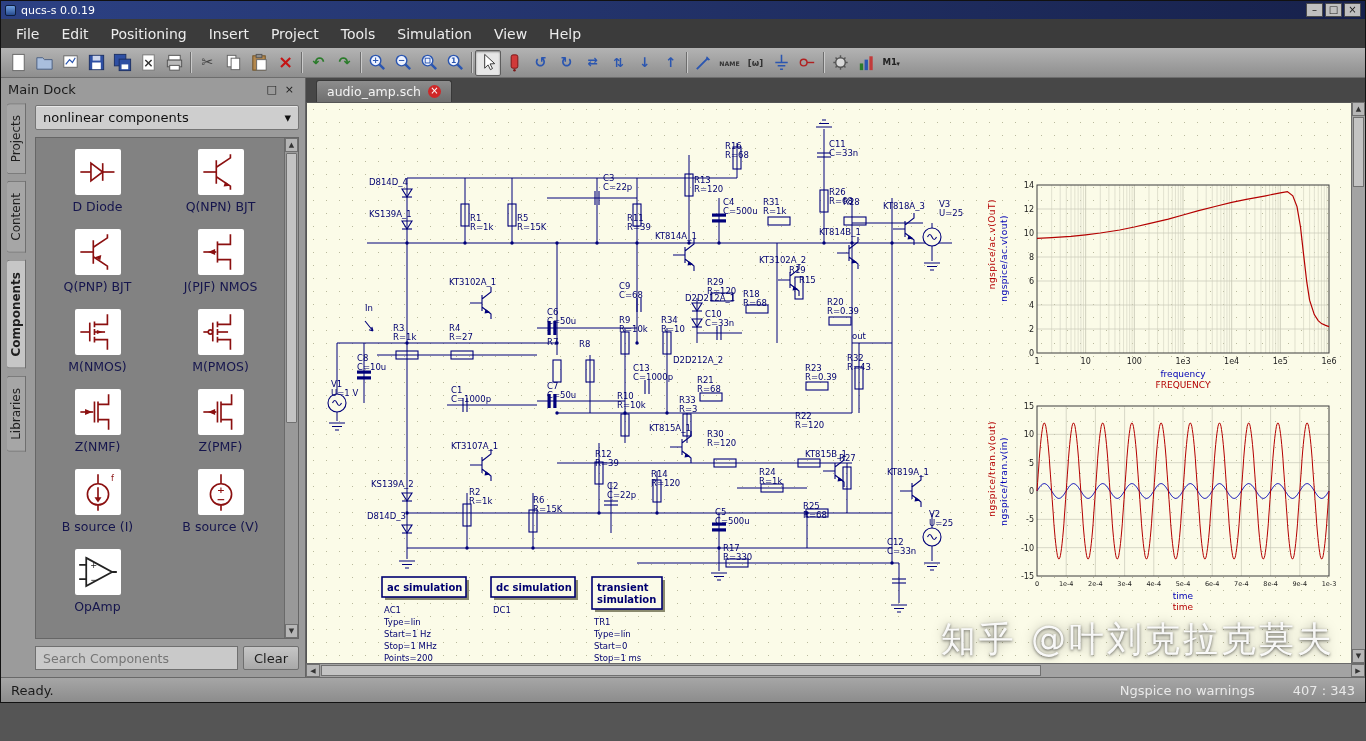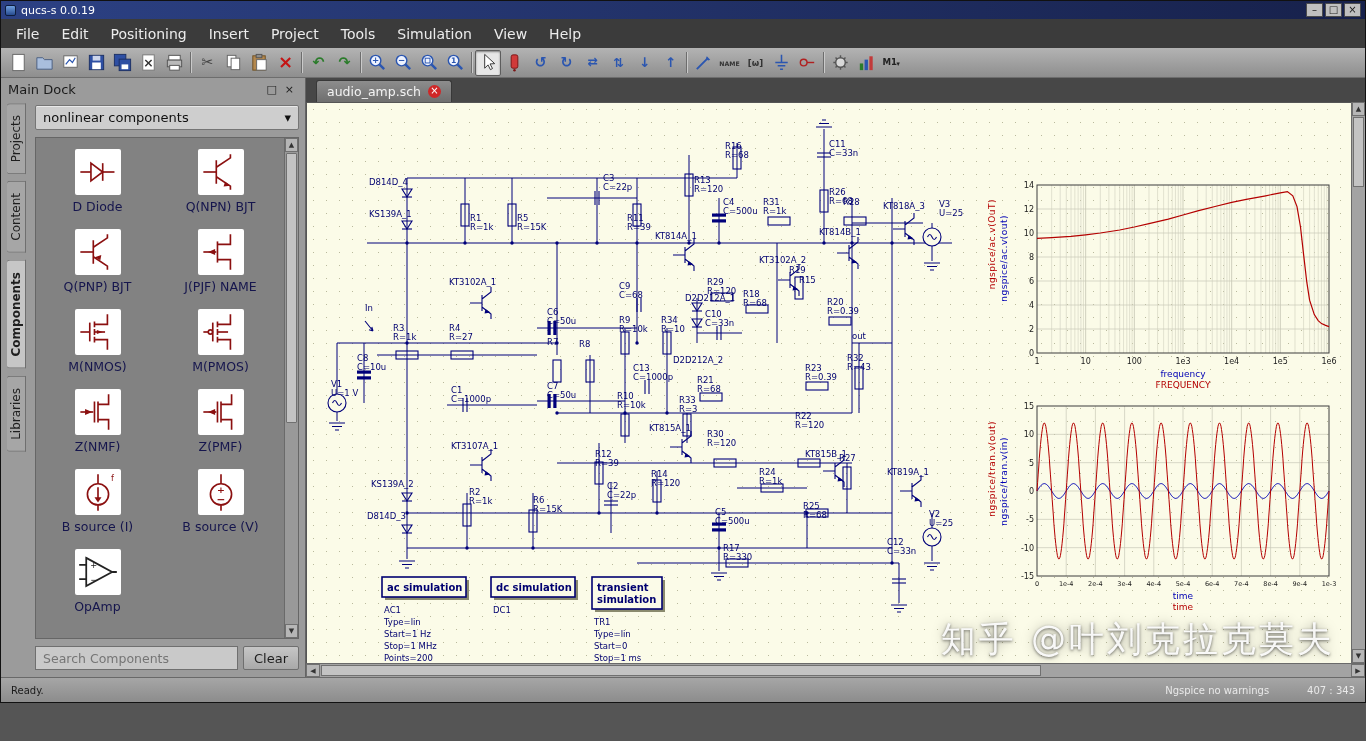--- a/index.html
+++ b/index.html
@@ -51,21 +51,21 @@
   .canvas{position:relative;flex:1;background-color:#fbfbe8;background-image:radial-gradient(circle,#b9b99c 0.8px,transparent 1px);background-size:13px 13px;overflow:hidden;border-left:1px solid #555;border-top:1px solid #555;}
   .vscroll{width:14px;flex:0 0 14px;background:#a3a3a3;border-left:1px solid #6a6a6a;display:flex;flex-direction:column;}
   .vs-arrow{height:14px;flex:0 0 14px;font-size:7px;text-align:center;color:#333;background:#b6b6b6;border:1px solid #707070;line-height:13px;}
   .vs-thumb{flex:0 0 70px;margin:1px;background:#c3c3c3;border:1px solid #707070;}
   .vs-space{flex:1;}
   .hscroll{height:14px;flex:0 0 14px;background:#a3a3a3;border-top:1px solid #6a6a6a;display:flex;}
   .hs-arrow{width:14px;flex:0 0 14px;font-size:7px;text-align:center;color:#333;background:#b6b6b6;border:1px solid #707070;line-height:13px;}
   .hs-thumb{flex:0 0 720px;margin:1px;background:#c3c3c3;border:1px solid #707070;}
   .hs-space{flex:1;}
   
-  .statusbar{height:25px;flex:0 0 25px;background:linear-gradient(#a6a6a6,#8c8c8c);display:flex;align-items:center;justify-content:space-between;padding:0 10px;font-size:10px;color:#1b1b1b;border-top:1px solid #696969;}
+  .statusbar{height:25px;flex:0 0 25px;background:linear-gradient(#a6a6a6,#8c8c8c);display:flex;align-items:center;justify-content:space-between;padding:0 10px;font-size:13px;color:#1b1b1b;border-top:1px solid #696969;}
   .status-right{display:flex;gap:38px;color:#e9e9e9;}
   
   .chart{position:absolute;width:340px;height:220px;}
   .rotlabel{position:absolute;writing-mode:vertical-rl;transform:rotate(180deg);font-size:9px;letter-spacing:0.5px;}
   .watermark{position:absolute;right:16px;bottom:0;font-size:35px;color:rgba(253,253,253,0.95);text-shadow:0 1px 3px rgba(0,0,0,0.55),0 0 12px rgba(0,0,0,0.35);letter-spacing:3px;white-space:nowrap;}
   #schematic-svg{position:absolute;left:0;top:0;}
 </style>
 </head>
 <body>
 
@@ -361,21 +361,21 @@
                     <svg width="40" height="40" viewBox="0 0 34 34">
                       <g fill="none" stroke="#8b1010" stroke-width="1.4">
                         <path d="M2 17 H13"></path>
                         <path d="M14 8 V26"></path>
                         <path d="M14 10.5 H25 V2"></path>
                         <path d="M14 23.5 H25 V32"></path>
                       </g>
                       <path d="M12 14.4 l-6 2.6 l6 2.6 z" fill="#8b1010"></path>
                     </svg>
                   </span>
-                  <span class="comp-label">J(PJF) NAME</span>
+                  <span class="comp-label">J(PJF) NMOS</span>
                 </div>
                 <div class="comp-item">
                   <span class="comp-icon">
                     <svg width="40" height="40" viewBox="0 0 34 34">
                       <g fill="none" stroke="#8b1010" stroke-width="1.4">
                         <path d="M2 17 H10"></path>
                         <path d="M10 9 V25"></path>
                         <path d="M14 8 V13 M14 14.5 V19.5 M14 21 V26"></path>
                         <path d="M14 10.5 H25 V2"></path>
                         <path d="M14 23.5 H25 V32"></path>

